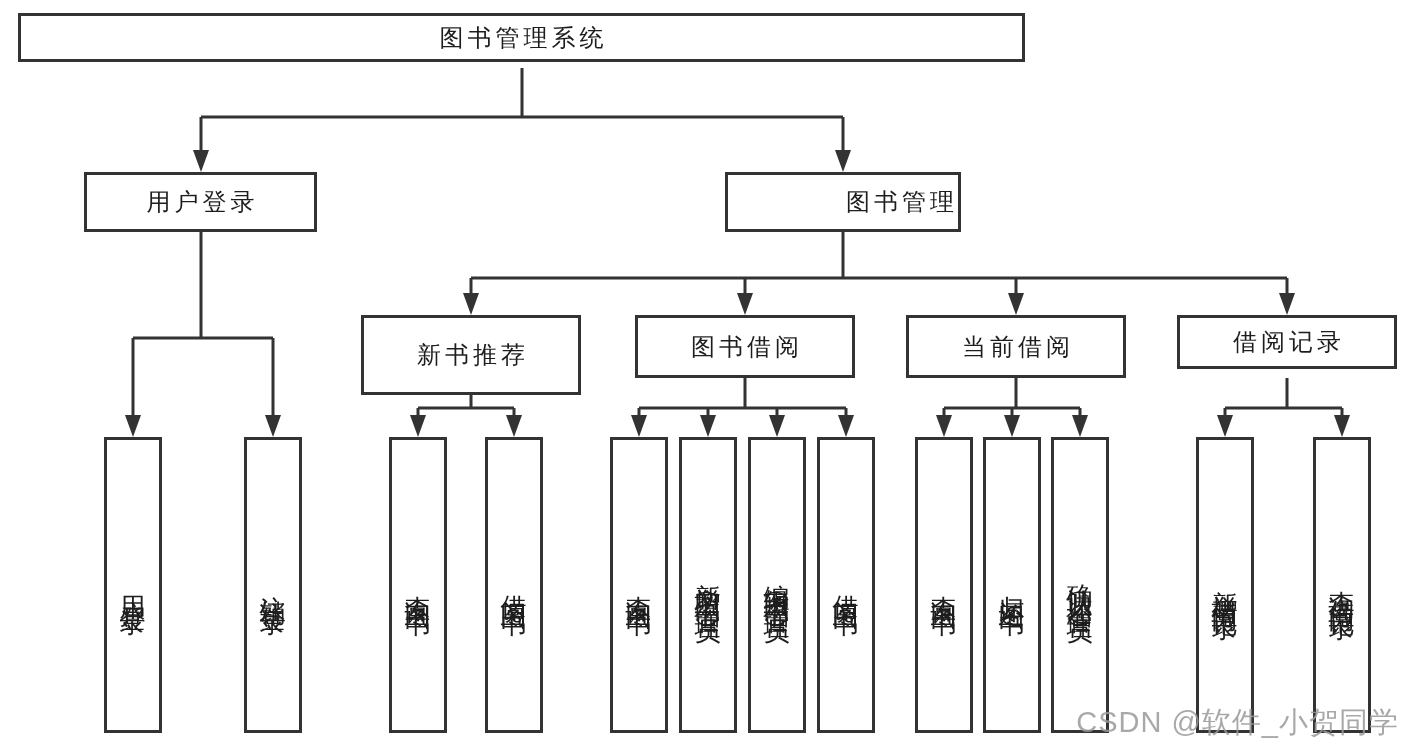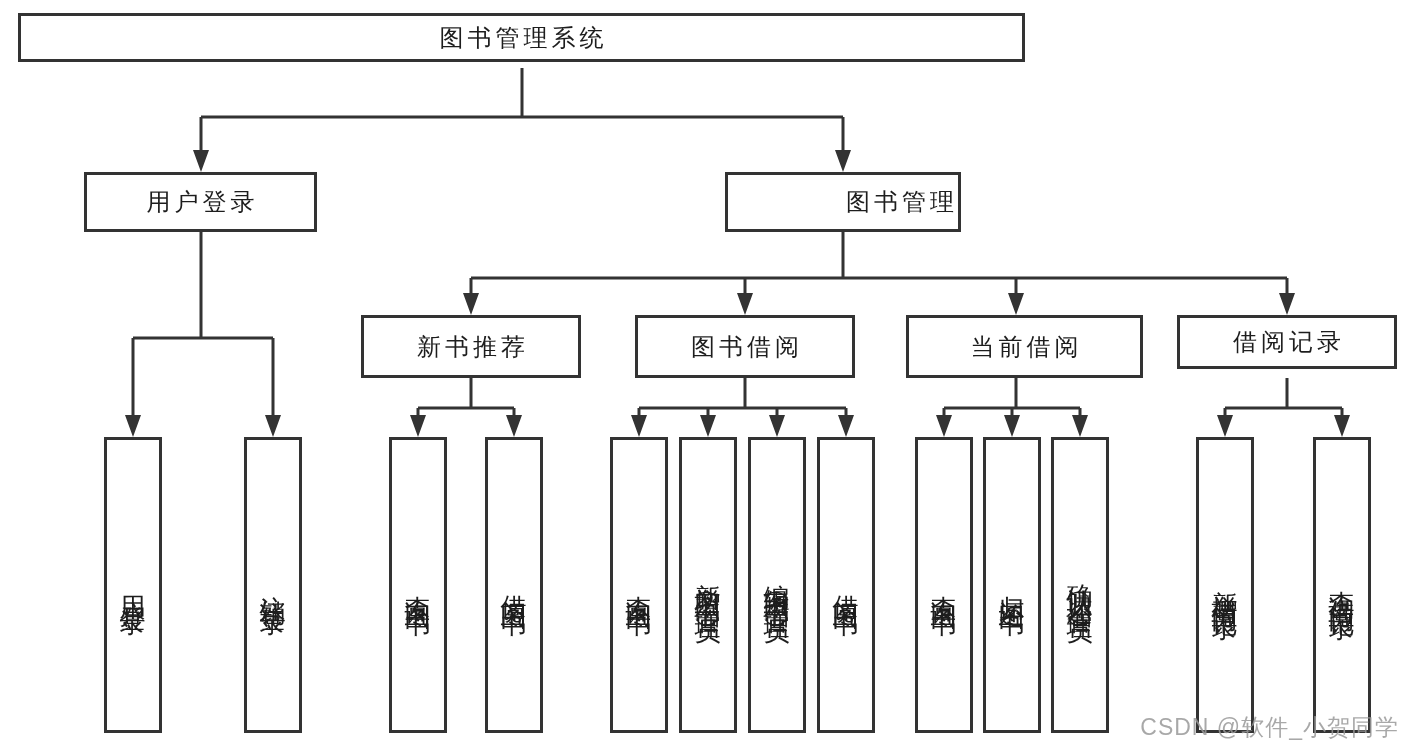--- a/index.html
+++ b/index.html
@@ -18,21 +18,21 @@
     position:absolute;box-sizing:border-box;background:#ffffff;
     border:3px solid #333333;display:flex;align-items:center;justify-content:center;
     z-index:2;width:58px;height:296px;top:437px;
   }
   .vbox .lbl{
     writing-mode:vertical-rl;text-orientation:mixed;
     font-size:26px;letter-spacing:5px;line-height:1;white-space:nowrap;
   }
   .watermark{
     position:absolute;right:6px;bottom:4px;z-index:3;
-    font-size:23px;letter-spacing:1px;color:#9a9a9a;opacity:0.85;white-space:nowrap;
+    font-size:29px;letter-spacing:1px;color:#9a9a9a;opacity:0.85;white-space:nowrap;
   }
 </style>
 </head>
 <body>
 
 <div class="canvas">
 
   <svg class="connector-layer" width="1405" height="747" viewBox="0 0 1405 747">
     <path fill="none" stroke="#333333" stroke-width="3" d="M522 68 V118
              M201 117 H843
@@ -92,27 +92,27 @@
     <span class="lbl">图书管理系统</span>
   </div>
 
   <div class="hbox" style="left:84px;top:172px;width:233px;height:60px;">
     <span class="lbl">用户登录</span>
   </div>
   <div class="hbox" style="left:725px;top:172px;width:236px;height:60px;justify-content:flex-end;">
     <span class="lbl">图书管理</span>
   </div>
 
-  <div class="hbox" style="left:361px;top:315px;width:220px;height:63px;">
+  <div class="hbox" style="left:361px;top:315px;width:220px;height:80px;">
     <span class="lbl">新书推荐</span>
   </div>
   <div class="hbox" style="left:635px;top:315px;width:220px;height:63px;">
     <span class="lbl">图书借阅</span>
   </div>
-  <div class="hbox" style="left:906px;top:315px;width:237px;height:63px;">
+  <div class="hbox" style="left:906px;top:315px;width:220px;height:63px;">
     <span class="lbl">当前借阅</span>
   </div>
   <div class="hbox" style="left:1177px;top:315px;width:220px;height:54px;">
     <span class="lbl">借阅记录</span>
   </div>
 
   <div class="vbox" style="left:104px;">
     <span class="lbl">用户登录</span>
   </div>
   <div class="vbox" style="left:244px;">

